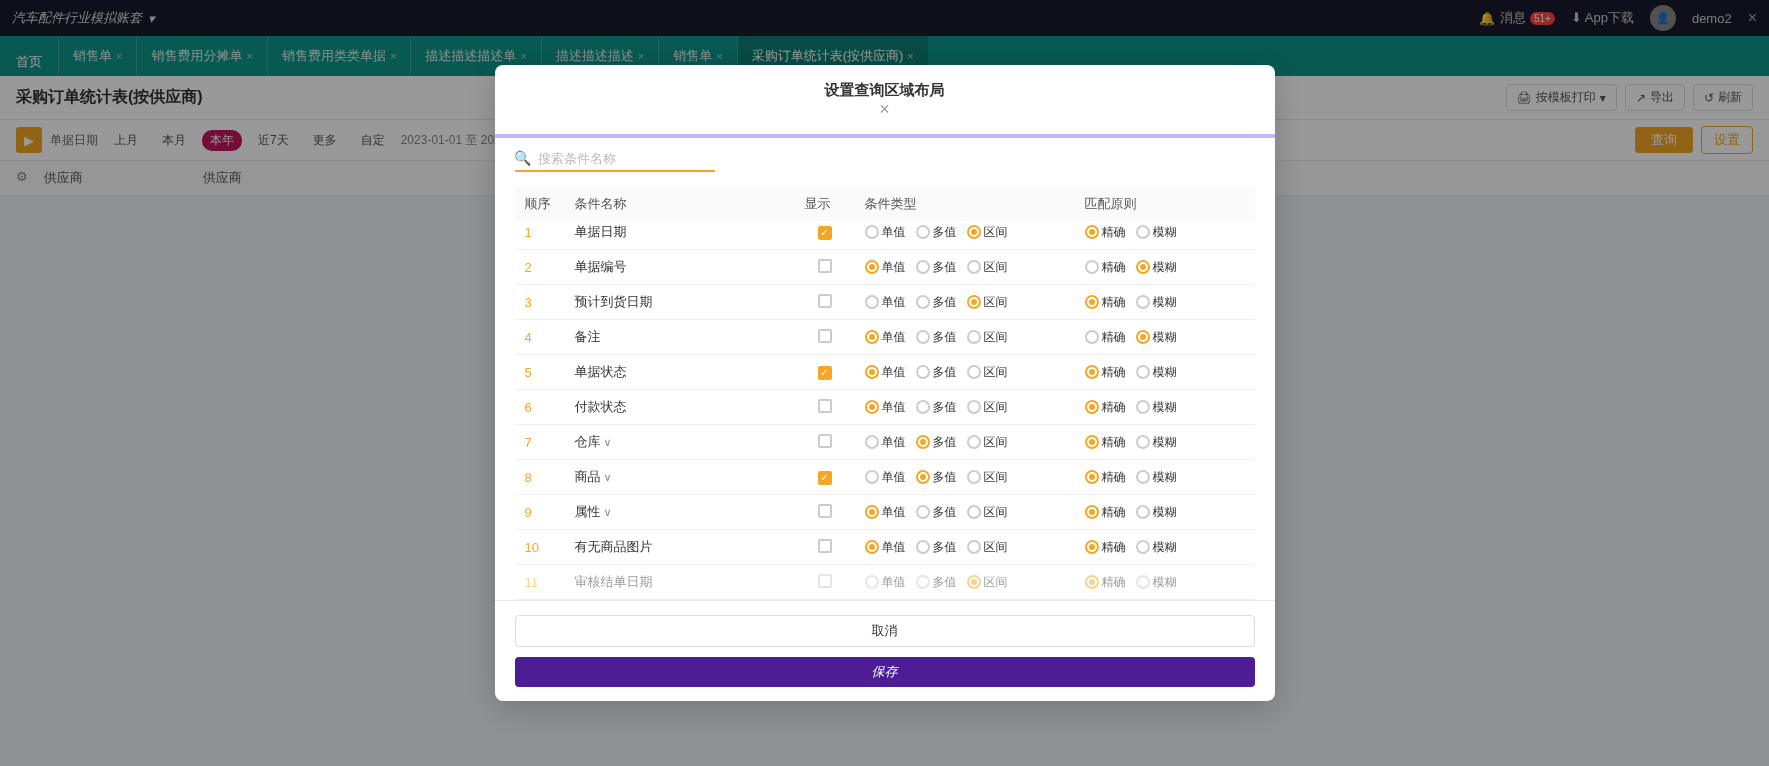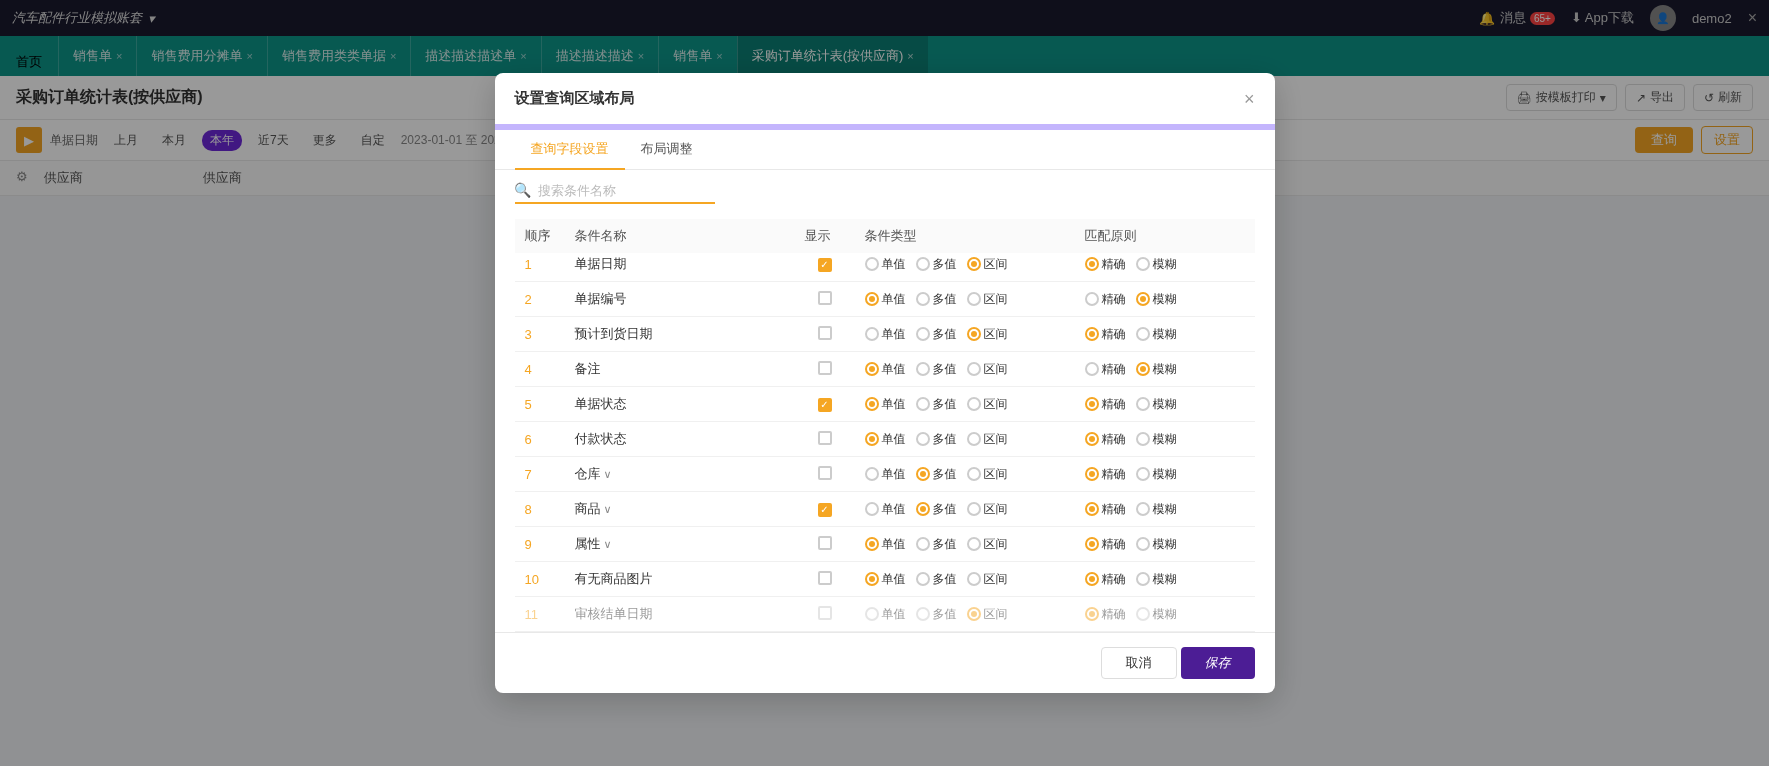--- a/index.html
+++ b/index.html
@@ -30,21 +30,21 @@
       align-items: center;
       padding: 0 0;
       color: #fff;
       gap: 0;
     }
     .nav-home {
       padding: 18px 16px;
       height: 100%;
       display: flex;
       align-items: center;
-      color: #000000;
+      color: #ffffff;
       font-size: 13px;
       margin-top: 12px;
     }
     .nav-tab {
       padding: 0 14px;
       height: 100%;
       display: flex;
       align-items: center;
       font-size: 13px;
       color: rgba(255,255,255,0.85);
@@ -88,21 +88,21 @@
       background: #fff;
       padding: 6px 16px;
       display: flex;
       align-items: center;
       gap: 8px;
       border-bottom: 1px solid #e8e8e8;
     }
     .filter-toggle { width: 26px; height: 26px; background: #f5a623; color: #fff; border-radius: 3px; display: flex; align-items: center; justify-content: center; cursor: pointer; }
     .filter-label { color: #666; font-size: 12px; }
     .date-btn { padding: 2px 8px; border-radius: 3px; font-size: 12px; cursor: pointer; color: #555; background: transparent; border: none; }
-    .date-btn.active { background: #6d28d9; color: #fff; border-radius: 10px; }
+    .date-btn.active { background: #be185d; color: #fff; border-radius: 10px; }
     .date-range { color: #888; font-size: 12px; }
     .btn-query { background: #f5a623; color: #fff; border: none; padding: 4px 16px; border-radius: 4px; cursor: pointer; font-size: 13px; }
     .btn-settings { background: #fff; border: 1px solid #f5a623; color: #f5a623; padding: 4px 12px; border-radius: 4px; cursor: pointer; font-size: 13px; }
 
     
     .table-area {
       padding: 0;
       background: #fff;
     }
     .table-header-row {
@@ -132,24 +132,25 @@
       border-radius: 8px;
       width: 780px;
       max-height: 680px;
       display: flex;
       flex-direction: column;
       box-shadow: 0 8px 32px rgba(0,0,0,0.2);
       position: relative;
     }
     .modal-header {
       padding: 16px 20px;
-      border-bottom: 6px solid #c4b5fd;
+      border-bottom: 4px solid #c4b5fd;
       display: flex;
       align-items: center;
       justify-content: space-between;
+      flex-direction: column;
     }
     .modal-title { font-size: 15px; font-weight: bold; color: #333; }
     .modal-close { color: #999; font-size: 18px; cursor: pointer; line-height: 1; }
 
     
     .modal-tabs {
       display: flex;
       padding: 0 20px;
       border-bottom: 1px solid #e8e8e8;
       gap: 0;
@@ -258,22 +259,23 @@
     }
 
     
     .order-num { color: #f5a623; font-weight: 500; }
 
     
     .modal-footer {
       padding: 14px 20px;
       display: flex;
       justify-content: flex-end;
-      gap: 4px;
+      gap: 10px;
       border-top: 1px solid #e8e8e8;
+      flex-direction: column;
     }
     .btn-cancel {
       padding: 6px 24px; border: 1px solid #ddd; background: #fff;
       border-radius: 4px; cursor: pointer; font-size: 13px; color: #333;
     }
     .btn-save {
       padding: 6px 24px; border: none; background: #4c1d95;
       border-radius: 4px; cursor: pointer; font-size: 13px; color: #fff; font-style: italic;
     }
 
@@ -285,21 +287,21 @@
 
 <div class="top-bar">
   <div class="top-bar-left">
     <span>汽车配件行业模拟账套</span>
     <span>▾</span>
   </div>
   <div class="top-bar-right">
     <span class="notif">
       <span>🔔</span>
       <span>消息</span>
-      <span class="badge">65+</span>
+      <span class="badge">51+</span>
     </span>
     <span>
       <span>⬇</span>
       <span>App下载</span>
     </span>
     <span class="avatar">
       <span>👤</span>
     </span>
     <span>demo2</span>
     <span class="close-x">×</span>
@@ -385,24 +387,20 @@
   </div>
 
   <div class="overlay">
     <div class="modal">
 
       <div class="modal-header">
         <span class="modal-title">设置查询区域布局</span>
         <span class="modal-close">×</span>
       </div>
 
-      <div class="modal-tabs">
-        <div class="modal-tab active">查询字段设置</div>
-        <div class="modal-tab">布局调整</div>
-      </div>
 
       <div class="modal-search">
         <div class="search-box">
           <span class="search-icon">🔍</span>
           <input class="search-input" type="text" placeholder="搜索条件名称" style="">
         </div>
       </div>
 
       <div class="modal-table-container">
         <table class="modal-table">

